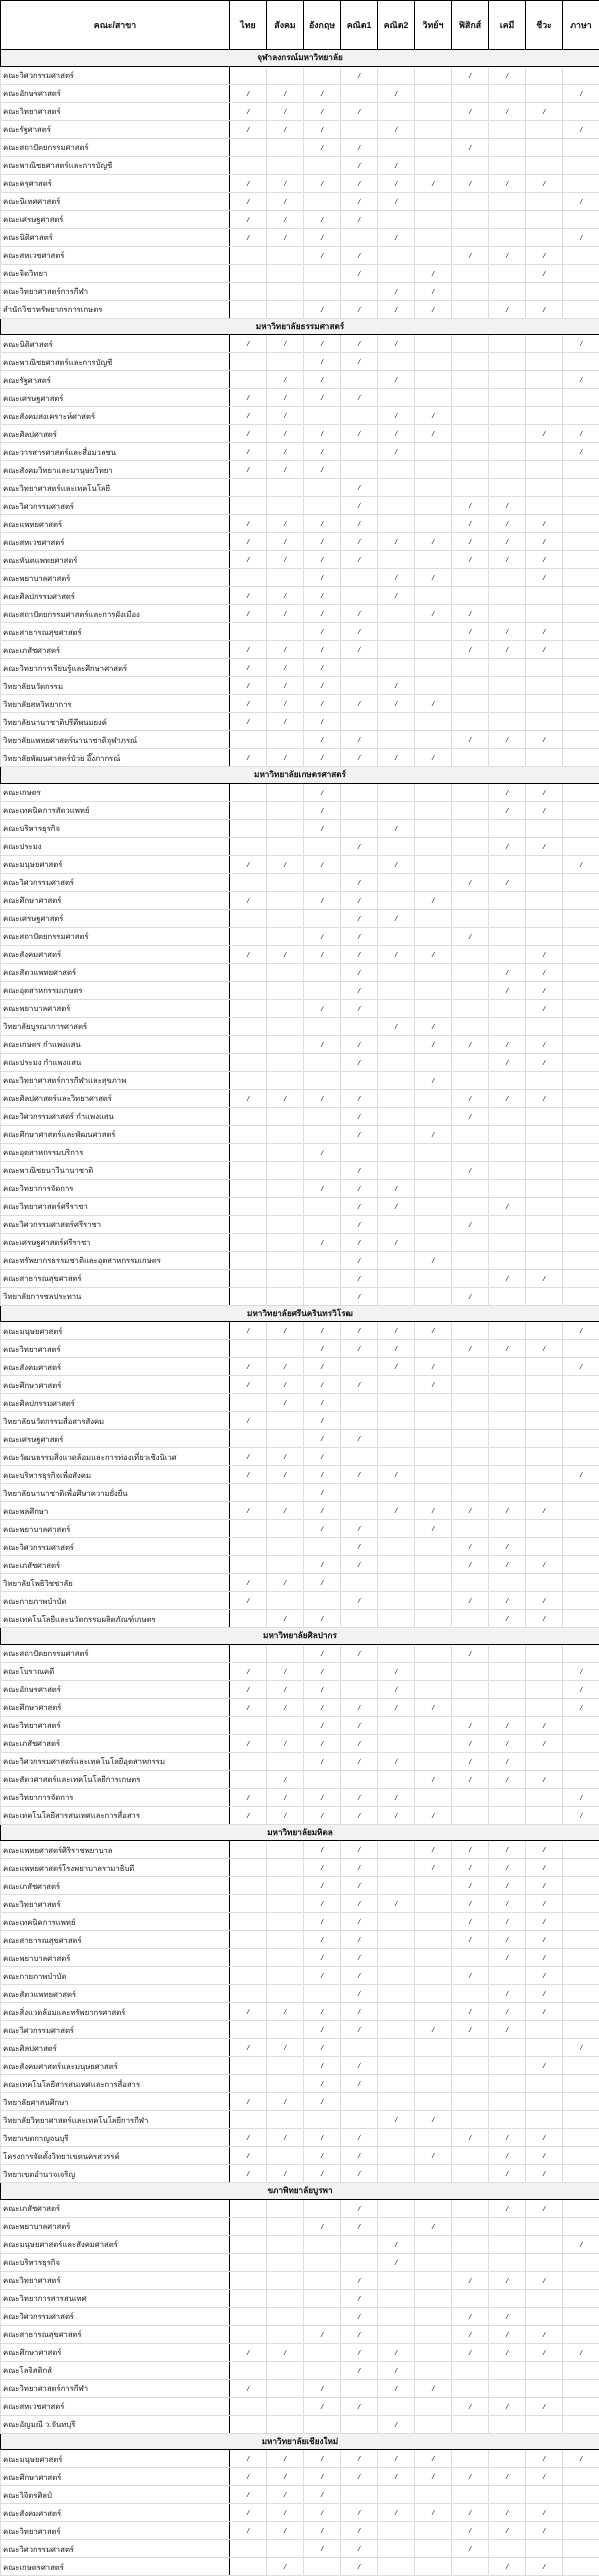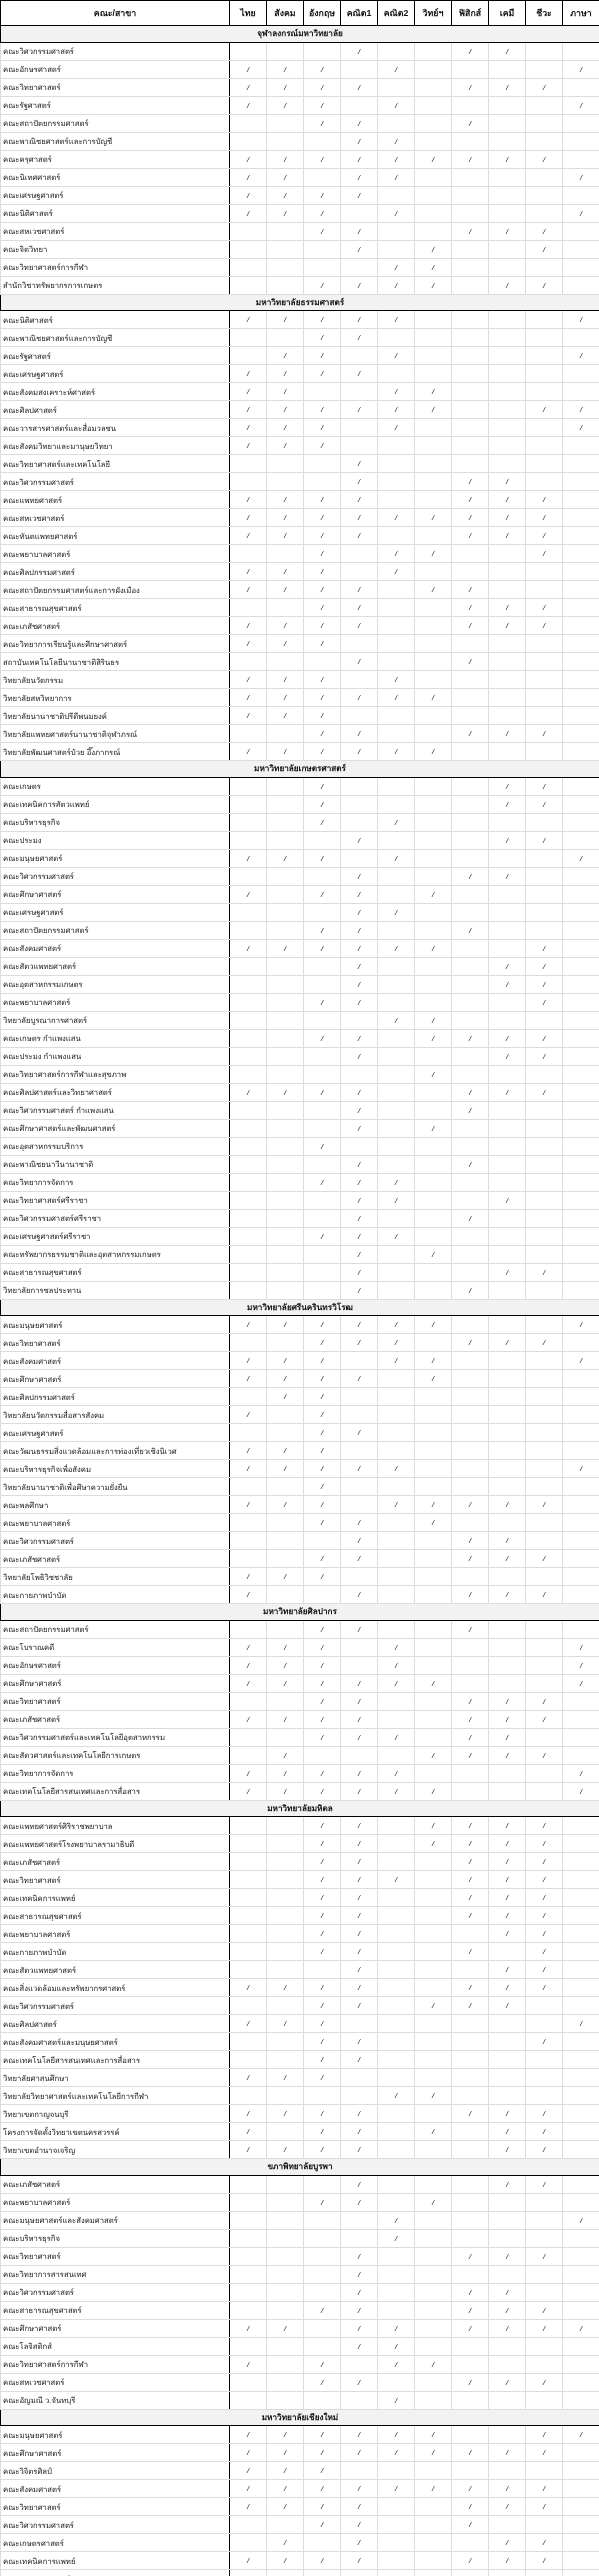--- a/index.html
+++ b/index.html
@@ -2,21 +2,21 @@
 <html style="font-size:8.2px"><head>
 <meta charset="utf-8">
 <style>
   html, body { margin: 0; padding: 0; background: #ffffff; }
   body { width: 599px; font-family: "Liberation Sans", "DejaVu Sans", sans-serif; color: #111; }
   table.grid { border-collapse: collapse; width: 599px; table-layout: fixed; border: 1.5px solid #000; }
   col.c-name { width: 229px; }
   col.c-subj { width: 37px; }
   thead th {
     height: 24px; font-size: 8.8px; font-weight: bold; 
-    border: 0.5px solid #000; border-bottom: 1.5px solid #000; background: #fff; padding: 0 1px;
+    border: 0.5px solid #000; border-bottom: 1.5px solid #000; background: #fff; padding: 12px 1px;
   }
   tr.uni td {
     height: 15.5px; background: #f2f2f2; font-weight: bold; font-size: 8.2px;
     padding: 0 2.1px; border-top: 0.5px solid #bbb; border-bottom: 1.5px solid #000; text-align: center;
   }
   tr.fac td {
     height: 15px; border: 0.5px solid #dcdcdc; font-size: 7.7px; text-align: center; font-style: italic;
   }
   tr.fac td.name {
     text-align: left; padding: 0 2.1px; border-right: 1px solid #000; font-style: normal;
@@ -485,33 +485,20 @@
         <td>/</td>
         <td></td>
         <td></td>
         <td></td>
         <td></td>
         <td></td>
         <td></td>
         <td></td>
       </tr>
       <tr class="fac">
-        <td class="name">สถาบันเทคโนโลยีนานาชาติสิรินธร</td>
-        <td></td>
-        <td></td>
-        <td></td>
-        <td>/</td>
-        <td></td>
-        <td></td>
-        <td>/</td>
-        <td></td>
-        <td></td>
-        <td></td>
-      </tr>
-      <tr class="fac">
         <td class="name">วิทยาลัยนวัตกรรม</td>
         <td>/</td>
         <td>/</td>
         <td>/</td>
         <td></td>
         <td>/</td>
         <td></td>
         <td></td>
         <td></td>
         <td></td>
@@ -1149,20 +1136,33 @@
       </tr>
       <tr class="fac">
         <td class="name">คณะกายภาพบำบัด</td>
         <td>/</td>
         <td></td>
         <td></td>
         <td>/</td>
         <td></td>
         <td></td>
         <td>/</td>
+        <td>/</td>
+        <td>/</td>
+        <td></td>
+      </tr>
+      <tr class="fac">
+        <td class="name">คณะเทคโนโลยีและนวัตกรรมผลิตภัณฑ์เกษตร</td>
+        <td></td>
+        <td>/</td>
+        <td>/</td>
+        <td></td>
+        <td></td>
+        <td></td>
+        <td></td>
         <td>/</td>
         <td>/</td>
         <td></td>
       </tr>
       <tr class="uni">
         <td colspan="11">มหาวิทยาลัยศิลปากร</td>
       </tr>
       <tr class="fac">
         <td class="name">คณะสถาปัตยกรรมศาสตร์</td>
         <td></td>

